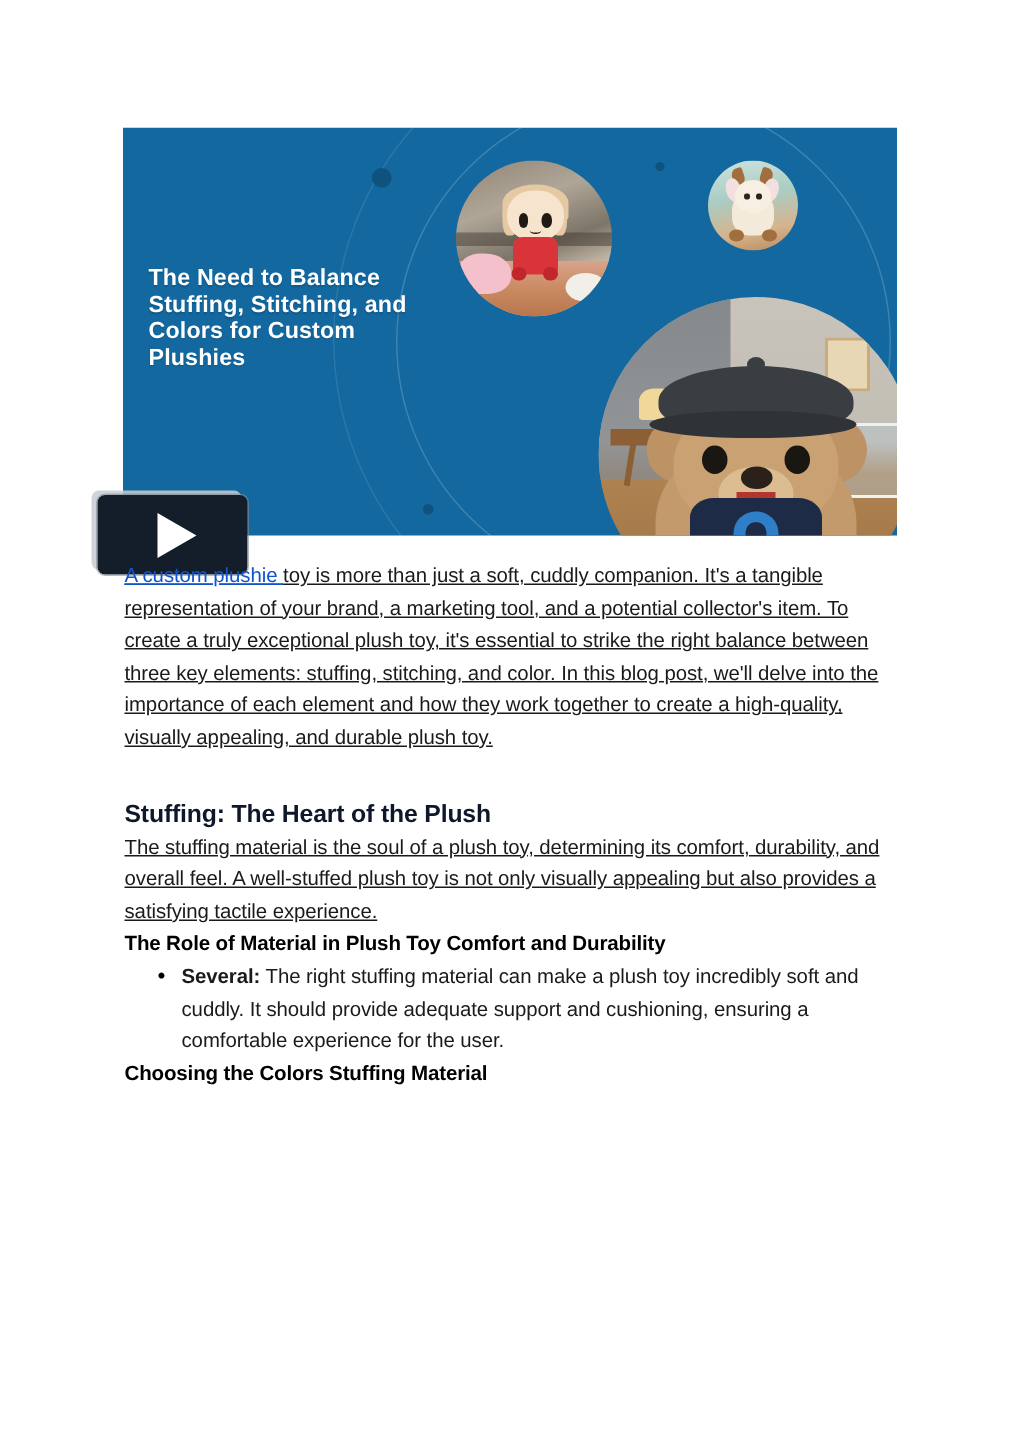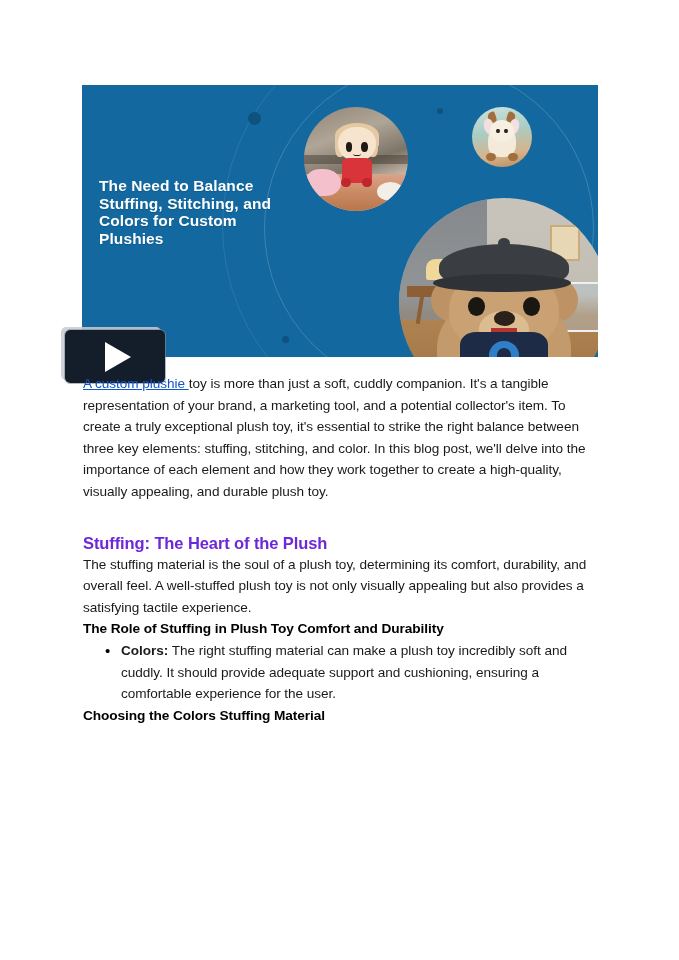--- a/index.html
+++ b/index.html
@@ -313,36 +313,37 @@
     top: 373px;
     width: 510px;
     color: #1a1a1a;
   }
 
   p.body, .lead {
     margin: 0;
     font-size: 13.6px;
     line-height: 21.6px;
     letter-spacing: -0.05px;
+    text-decoration: underline;
   }
 
   .lead { margin-bottom: 0; }
 
   a.doclink {
     color: #1155cc;
     text-decoration: underline;
   }
 
   h2.heading {
     margin: 0;
     font-size: 16.5px;
     line-height: 21px;
     font-weight: bold;
     letter-spacing: -0.1px;
-    color: #6d28d9;
+    color: #0f172a;
   }
 
   h3.subheading {
     margin: 0;
     font-size: 13.7px;
     line-height: 21.6px;
     font-weight: bold;
     letter-spacing: -0.1px;
     color: #000000;
   }
@@ -466,24 +467,24 @@
   <div class="doc">
 
     <p class="lead body"><a class="doclink" href="#">A custom plushie </a><span>toy is more than just a soft, cuddly companion. It's a tangible representation of your brand, a marketing tool, and a potential collector's item. To create a truly exceptional plush toy, it's essential to strike the right balance between three key elements: stuffing, stitching, and color. In this blog post, we'll delve into the importance of each element and how they work together to create a high-quality, visually appealing, and durable plush toy.</span></p>
 
     <div class="spacer-lg"></div>
 
     <h2 class="heading">Stuffing: The Heart of the Plush</h2>
 
     <p class="body">The stuffing material is the soul of a plush toy, determining its comfort, durability, and overall feel. A well-stuffed plush toy is not only visually appealing but also provides a satisfying tactile experience.</p>
 
-    <h3 class="subheading">The Role of Stuffing in Plush Toy Comfort and Durability</h3>
+    <h3 class="subheading">The Role of Material in Plush Toy Comfort and Durability</h3>
 
     <ul class="bullets">
-      <li><span class="b-term">Colors:</span><span> The right stuffing material can make a plush toy incredibly soft and cuddly. It should provide adequate support and cushioning, ensuring a comfortable experience for the user.</span></li>
+      <li><span class="b-term">Several:</span><span> The right stuffing material can make a plush toy incredibly soft and cuddly. It should provide adequate support and cushioning, ensuring a comfortable experience for the user.</span></li>
     </ul>
 
     <h3 class="subheading">Choosing the Colors Stuffing Material</h3>
 
 
   </div>
 
 </div>
 
 </body></html>

